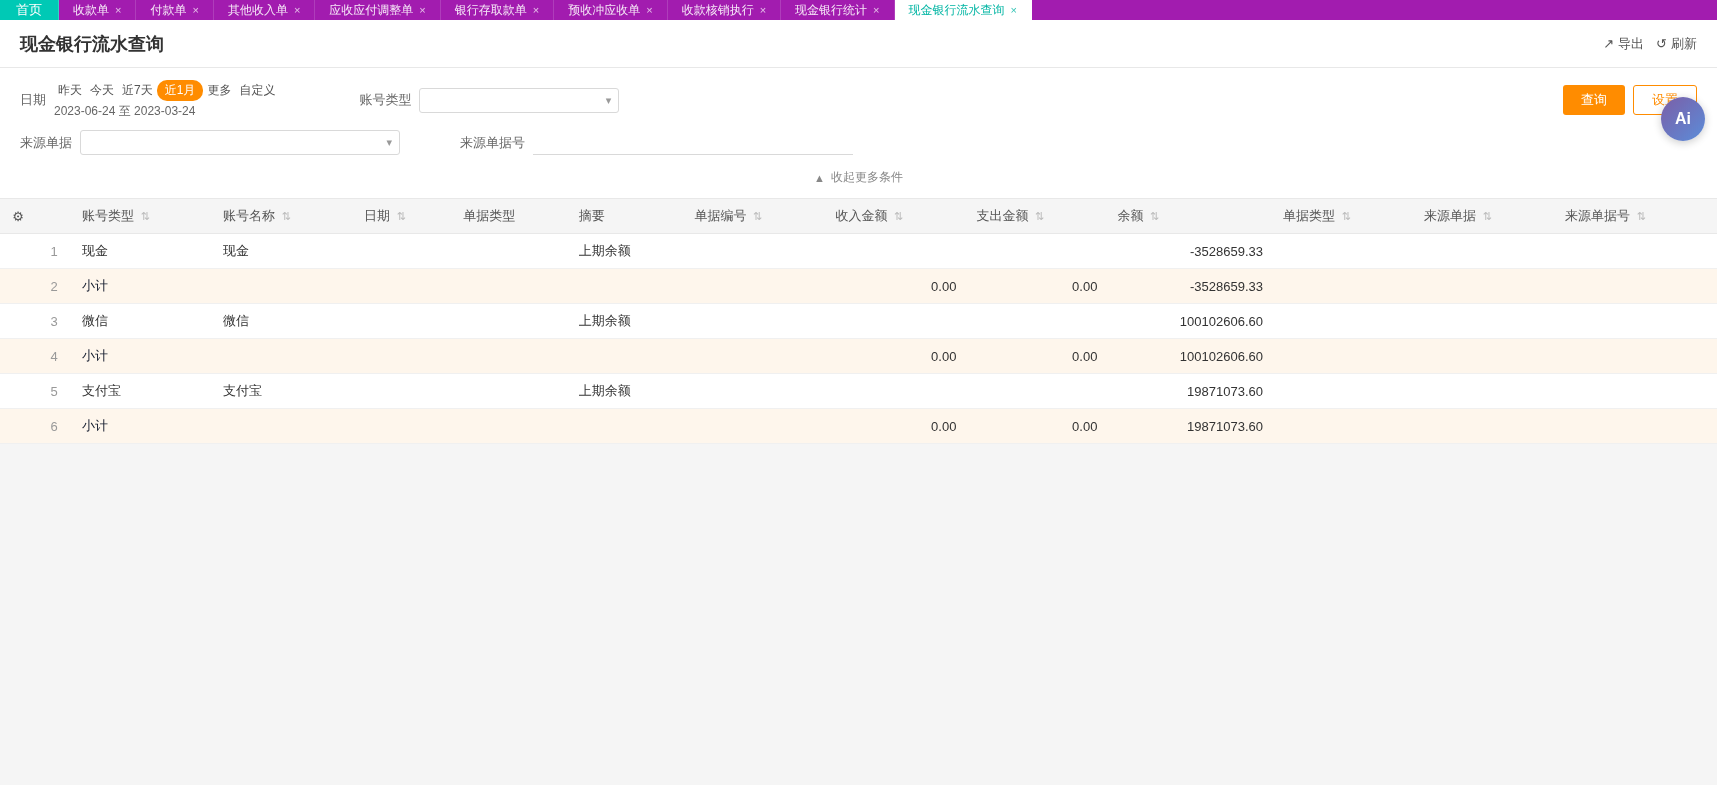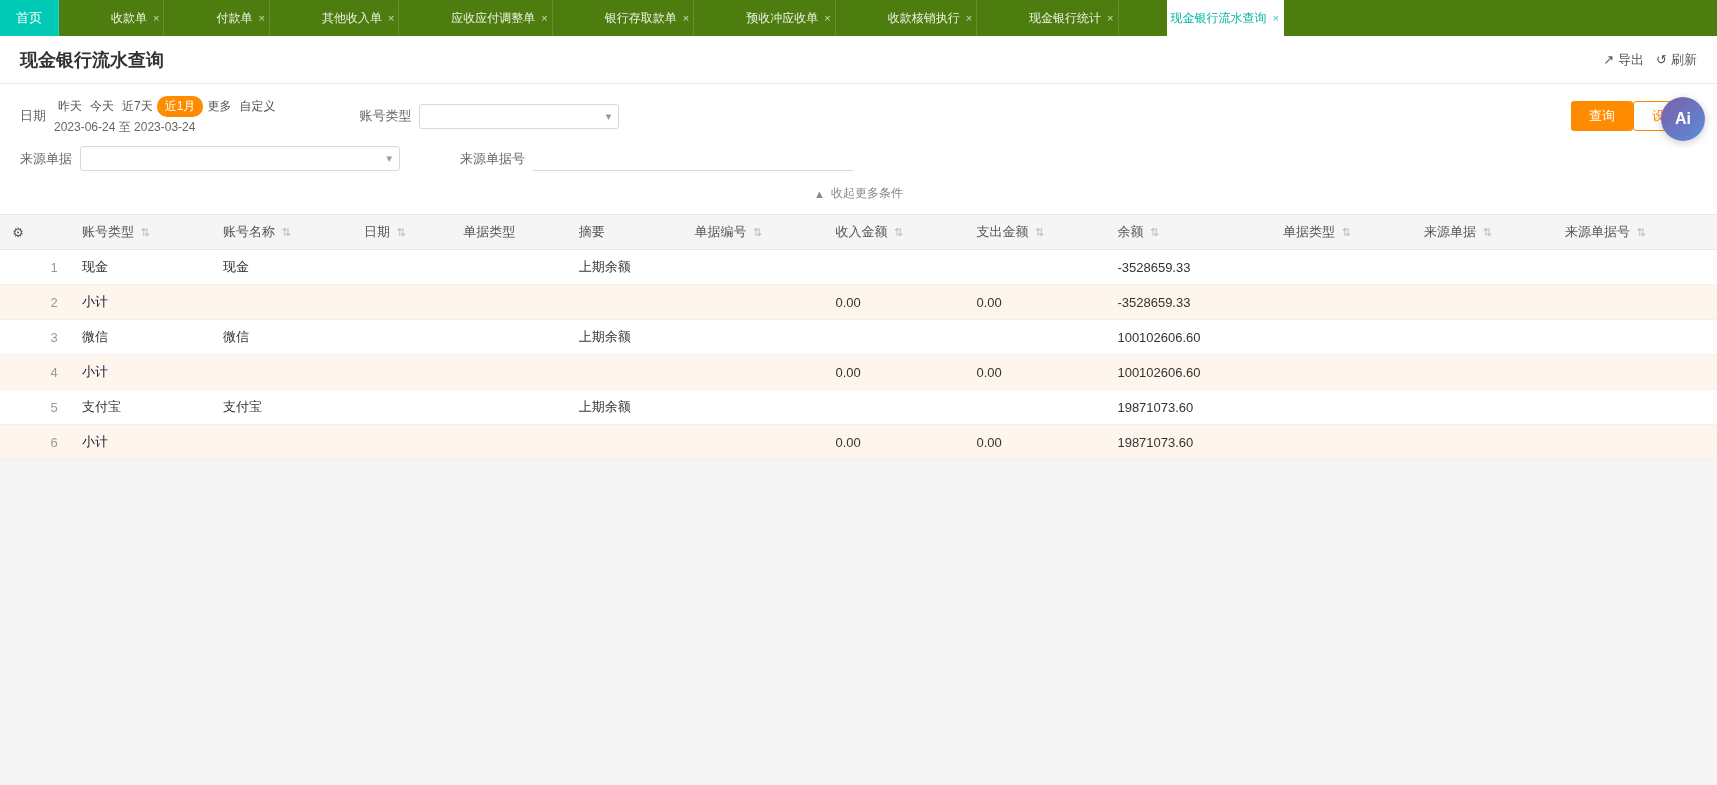--- a/index.html
+++ b/index.html
@@ -1,49 +1,48 @@
 <!DOCTYPE html>
 <html><head>
   <meta charset="utf-8">
   <style>
     * { box-sizing: border-box; margin: 0; padding: 0; }
     body { font-family: 'Microsoft YaHei', Arial, sans-serif; font-size: 13px; background: #f5f5f5; color: #333; }
 
     
     .top-nav {
-      background: #4d7c0f;
-      display: flex;
-      align-items: center;
-      height: 36px;
+      background: #a21caf;
+      display: flex;
+      align-items: center;
+      height: 20px;
       padding: 0 0;
       overflow: hidden;
     }
     .top-nav .home-btn {
       background: #00c9b5;
       color: #fff;
       padding: 0 16px;
       height: 100%;
       display: flex;
       align-items: center;
       font-size: 13px;
       cursor: pointer;
       white-space: nowrap;
       border-right: 1px solid rgba(255,255,255,0.2);
     }
     .top-nav .tab-item {
       color: rgba(255,255,255,0.9);
-      padding: 0 4px;
+      padding: 0 14px;
       height: 100%;
       display: flex;
       align-items: center;
       font-size: 12px;
       cursor: pointer;
       white-space: nowrap;
       border-right: 1px solid rgba(255,255,255,0.15);
-      margin-left: 48px;
     }
     .top-nav .tab-item .close-x {
       margin-left: 6px;
       font-size: 11px;
       opacity: 0.8;
     }
     .top-nav .tab-item.active {
       background: #fff;
       color: #00b5a3;
     }
@@ -234,20 +233,21 @@
     }
     tbody tr.subtotal {
       background: #fef6ec;
     }
     tbody td {
       padding: 8px 10px;
       color: #333;
       white-space: nowrap;
     }
     tbody td.num-cell {
+      text-align: right;
     }
     tbody td.row-num {
       color: #999;
       text-align: center;
       width: 36px;
     }
     tbody td.subtotal-label {
       color: #0f172a;
     }
 
@@ -354,21 +354,21 @@
       <span class="filter-label">账号类型</span>
       <div class="select-wrapper">
         <select class="filter-select">
           <option value=""></option>
         </select>
         <span class="chevron">▾</span>
       </div>
     </div>
 
 
-    <div style="margin-left:auto; display:flex; ">
+    <div style="margin-left:auto; display:flex; gap:8px;">
       <button class="btn-query">查询</button>
       <button class="btn-settings">设置</button>
     </div>
   </div>
 
   <div class="filter-row">
     <div class="filter-group">
       <span class="filter-label">来源单据</span>
       <div class="select-wrapper">
         <select class="filter-select" style="min-width:320px;">

